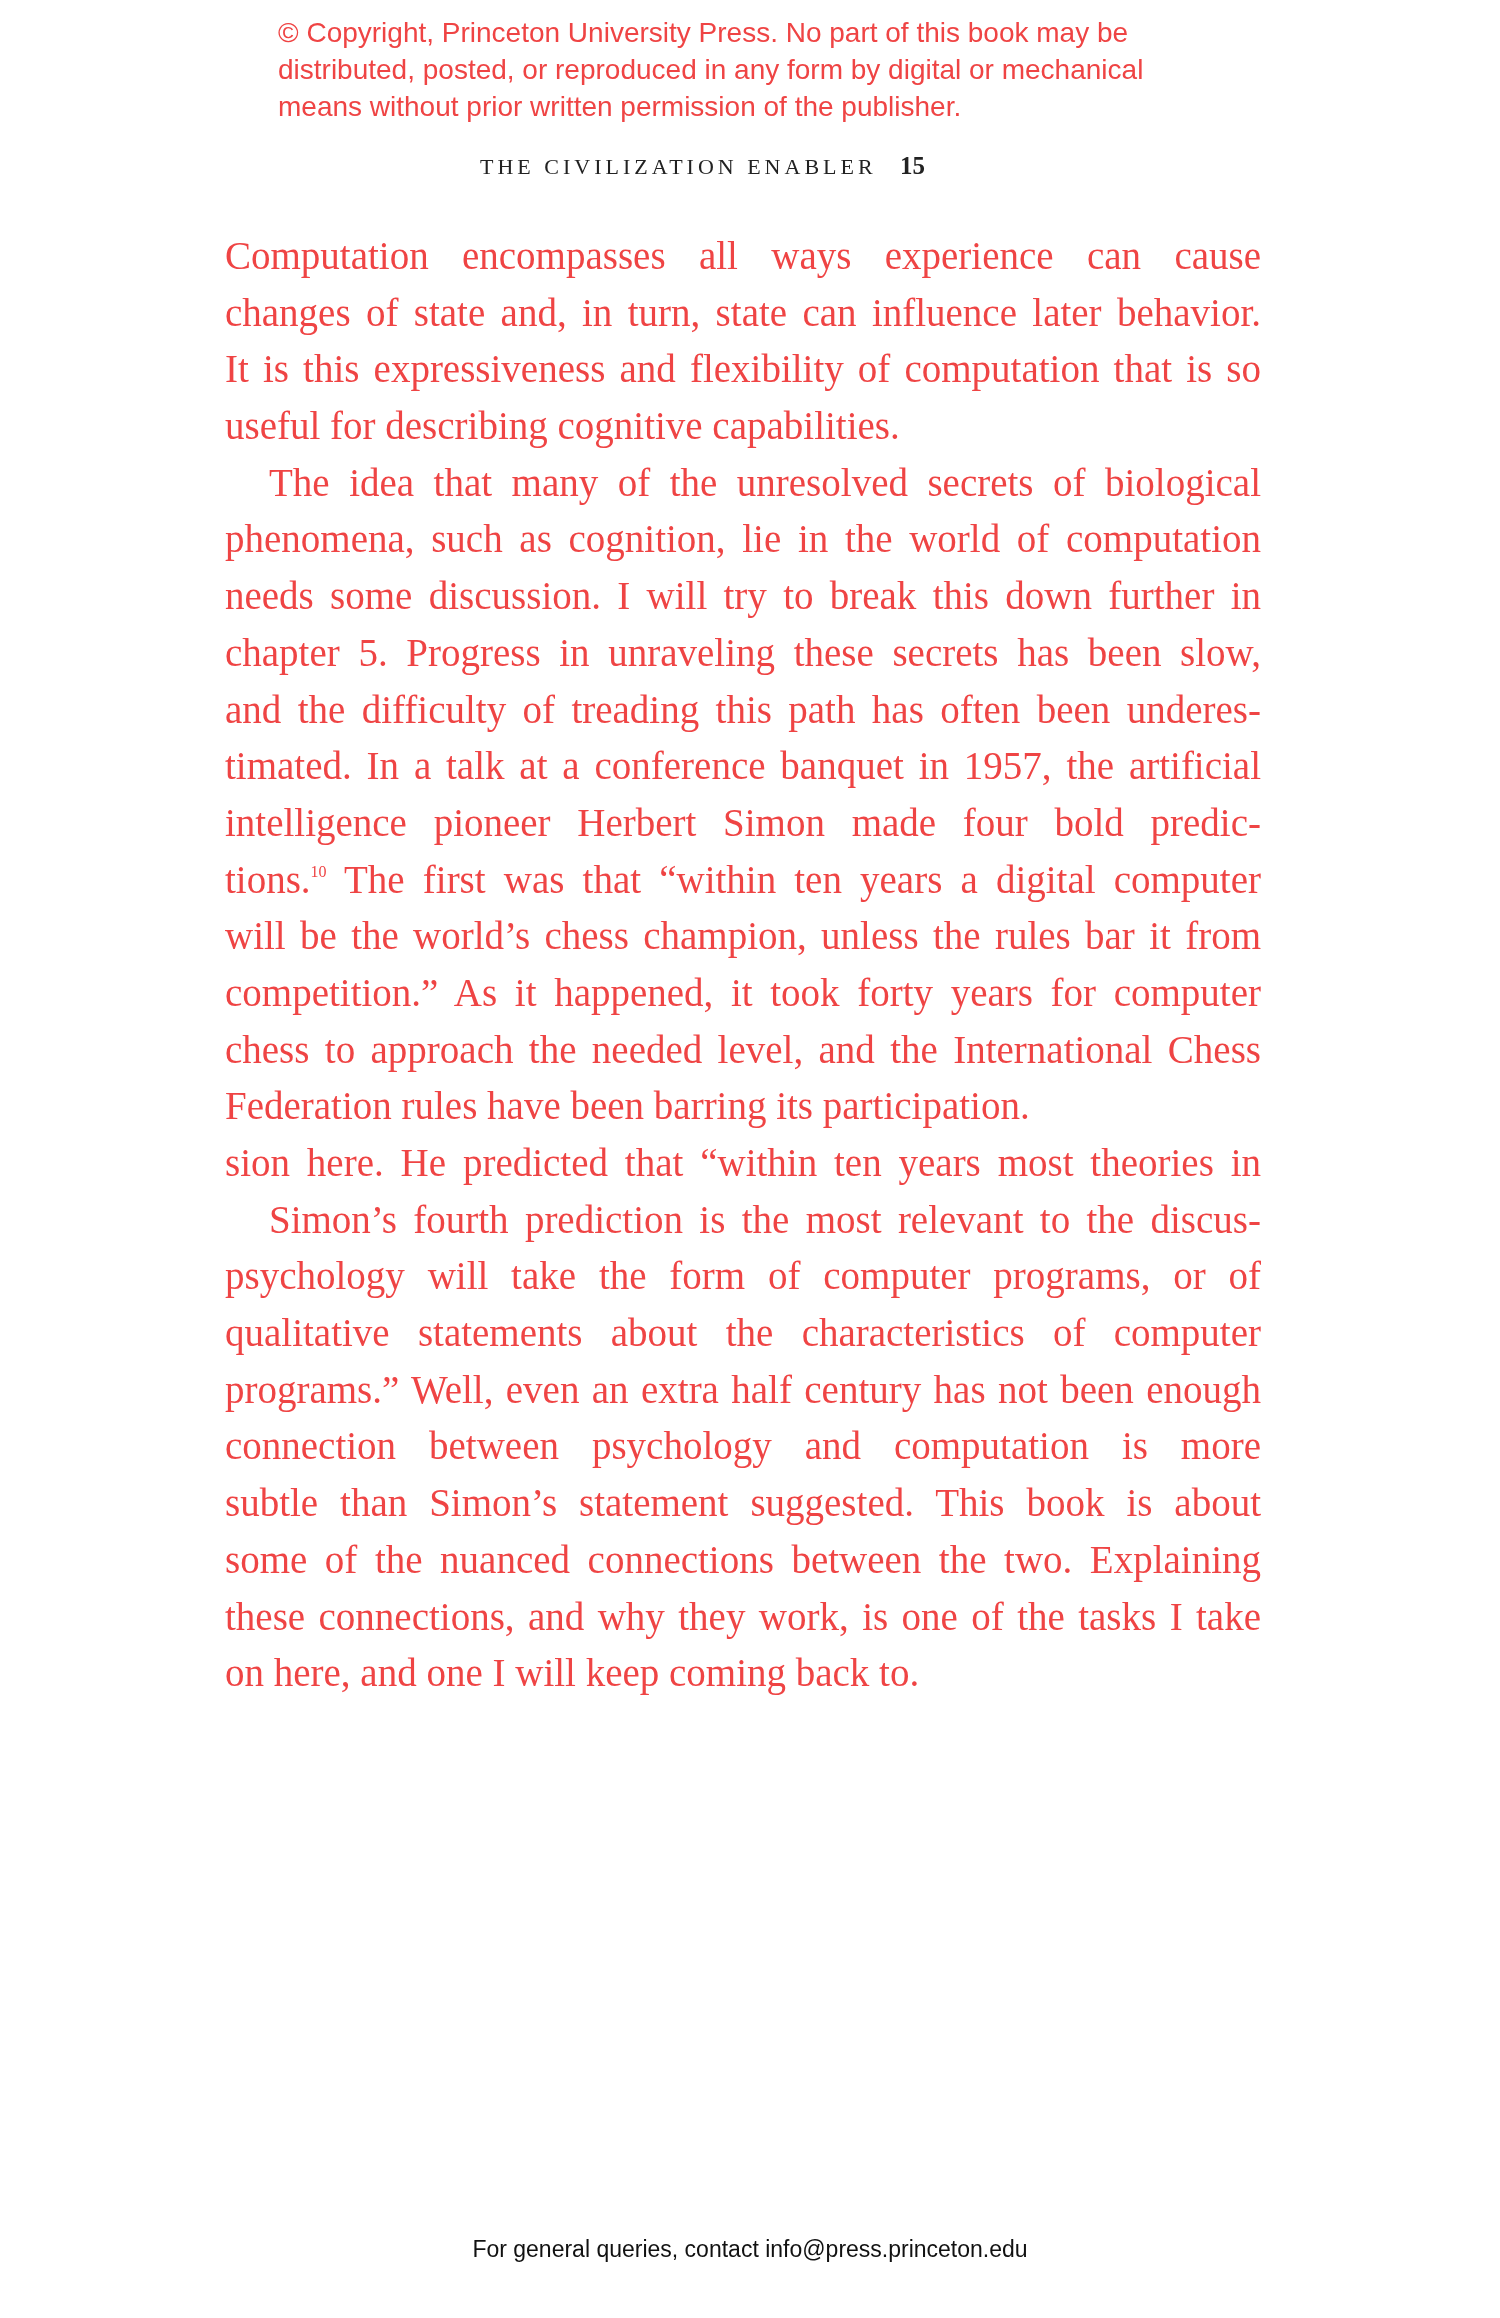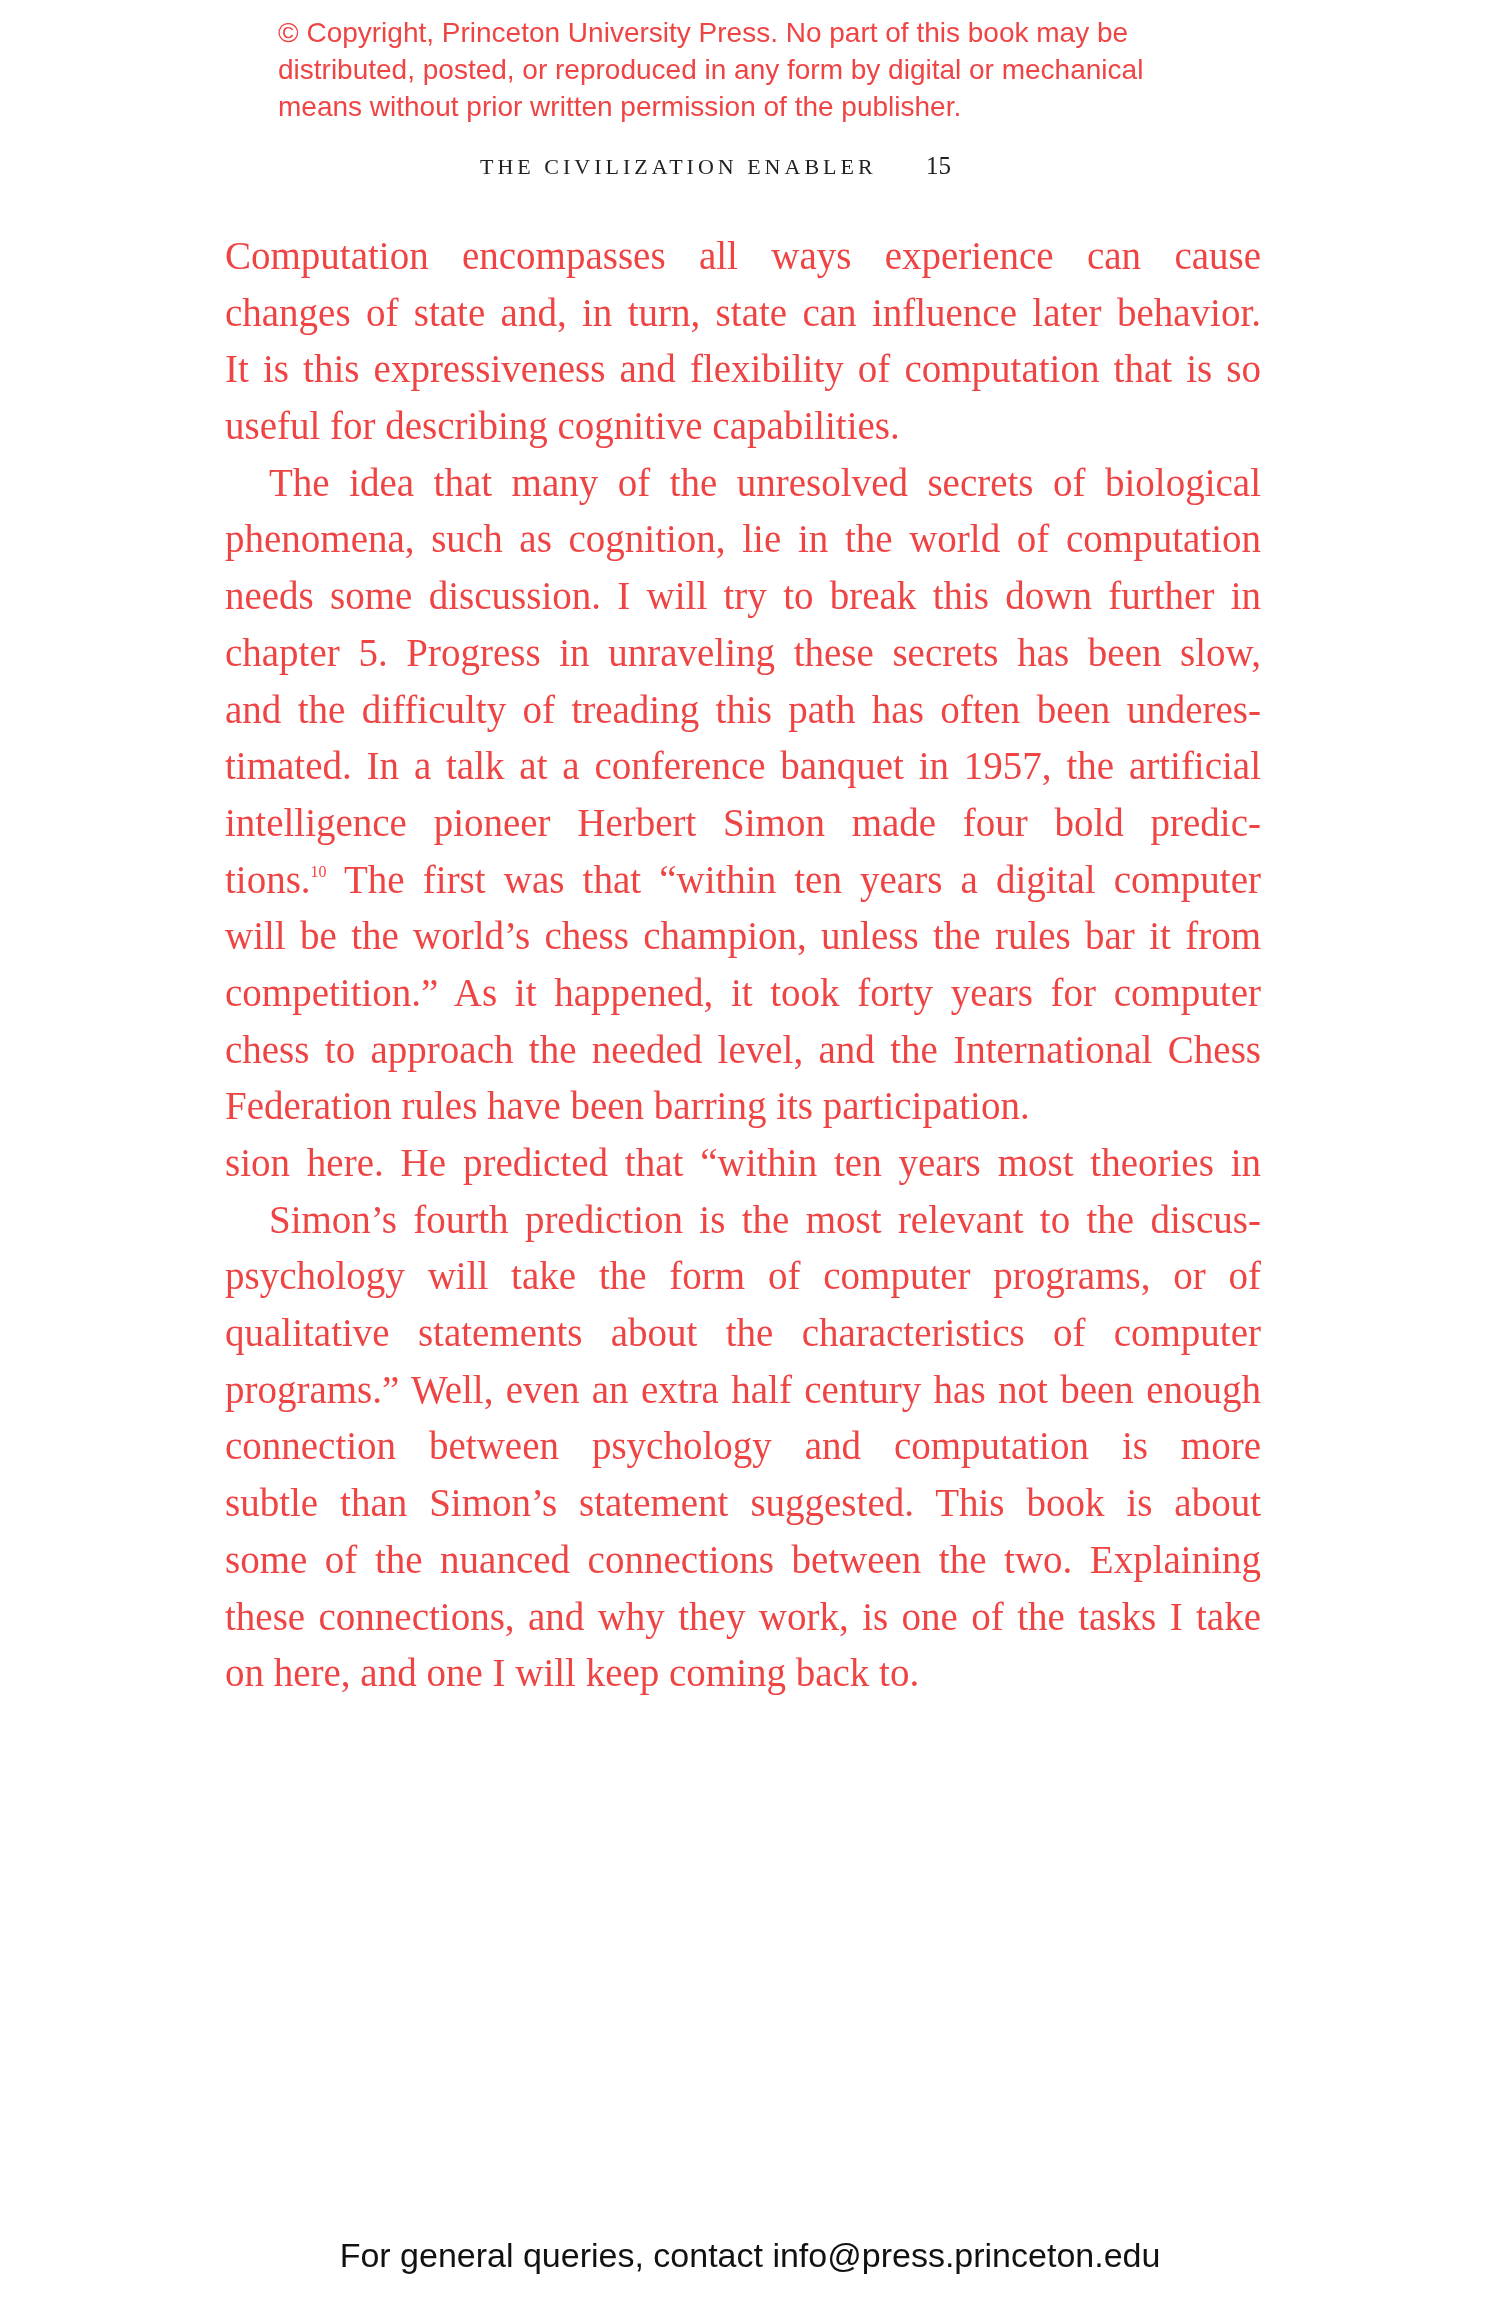--- a/index.html
+++ b/index.html
@@ -7,32 +7,32 @@
   .copyright {
     position: absolute; left: 278px; top: 14px; width: 1000px;
     font-family: "Liberation Sans", sans-serif; font-size: 28px; line-height: 37px; color: #ef4444;
   }
   .copyright div { white-space: nowrap; }
   .running-head {
     position: absolute; left: 480px; top: 152px;
     font-family: "Liberation Serif", serif; font-size: 22px; letter-spacing: 4px; color: #222;
     white-space: nowrap;
   }
-  .running-head .folio { margin-left: 40px; letter-spacing: 0; font-size: 25px; }
+  .running-head .folio { margin-left: 14px; letter-spacing: 0; font-size: 25px; font-weight: bold; }
   .body-text {
     position: absolute; left: 225px; top: 228px; width: 1036px;
     font-family: "Liberation Serif", serif; font-size: 39px; line-height: 56.7px; color: #ef4444;
   }
   .line { white-space: nowrap; text-align: justify; text-align-last: justify; display: block; height: 56.7px; }
   .line.last { text-align-last: left; }
   .line.indent { padding-left: 44px; font-family: Liberation Serif, serif; }
   sup { font-size: 16px; line-height: 0; vertical-align: 16px; }
   .footer {
     position: absolute; left: 0; width: 1500px; top: 2236px; text-align: center;
-    font-family: "Liberation Sans", sans-serif; font-size: 34px; color: #111;
+    font-family: "Liberation Sans", sans-serif; font-size: 23px; color: #111;
   }
 </style>
 </head>
 <body>
 
 <div class="copyright">
   <div>© Copyright, Princeton University Press. No part of this book may be</div>
   <div>distributed, posted, or reproduced in any form by digital or mechanical</div>
   <div>means without prior written permission of the publisher.</div>
 </div>

